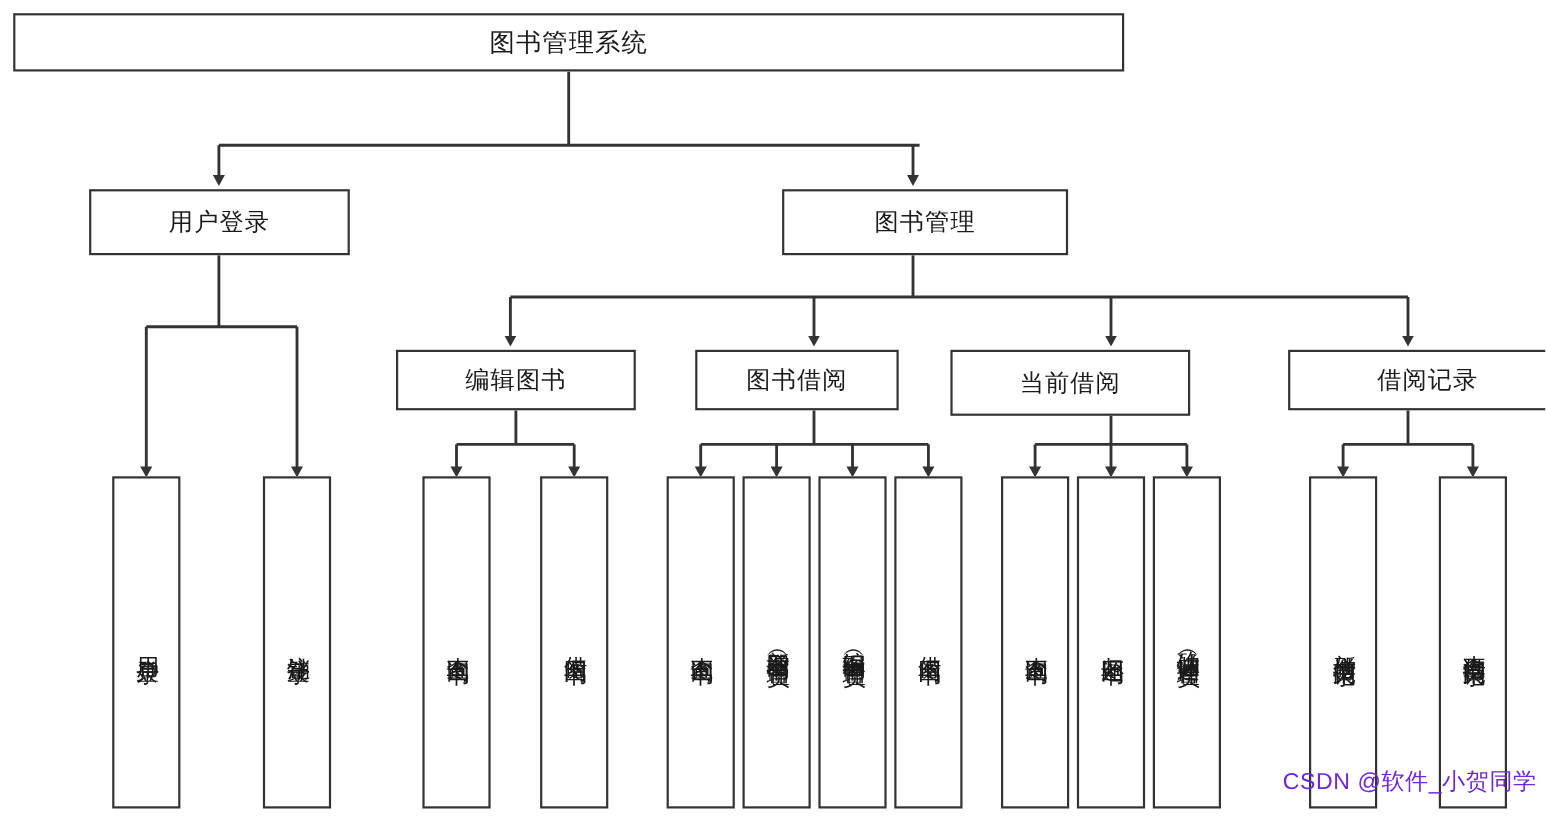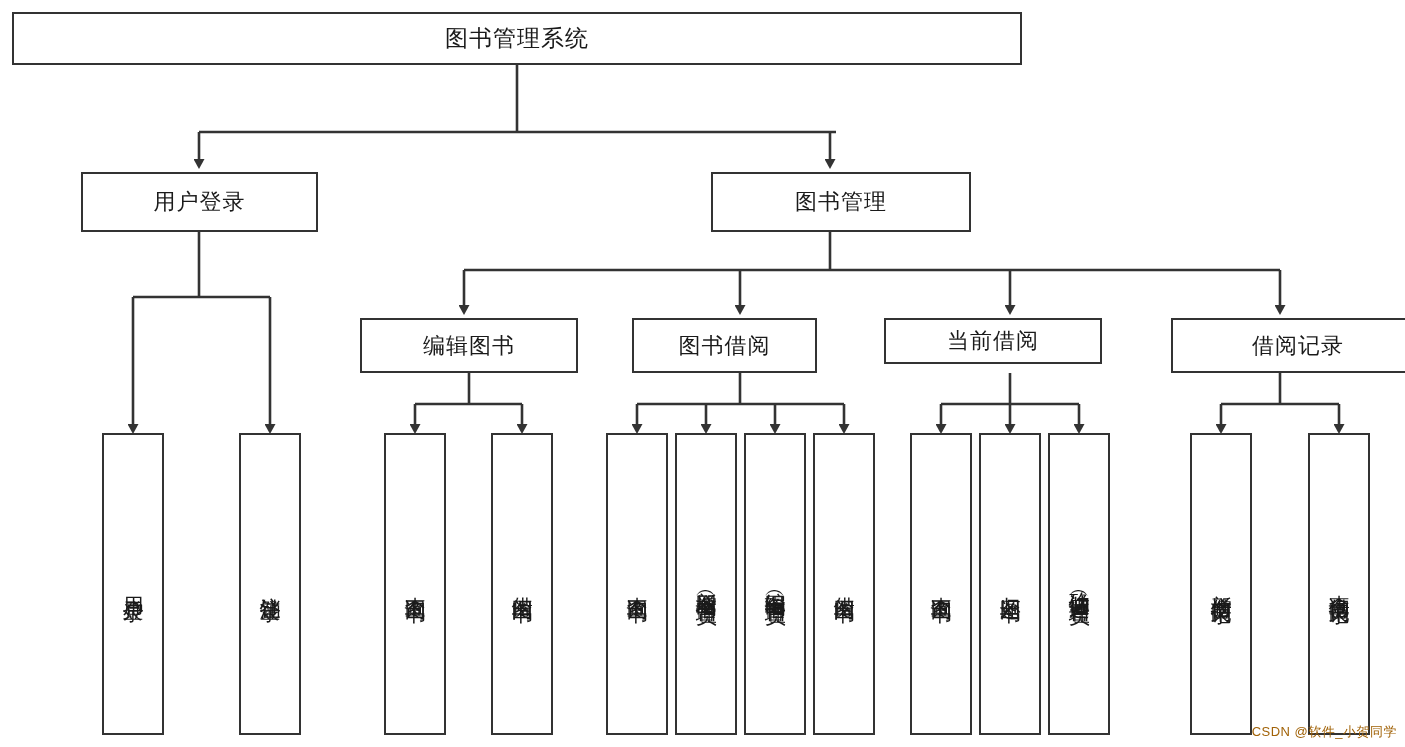--- a/index.html
+++ b/index.html
@@ -49,23 +49,23 @@
     text-orientation: upright;
     line-height: 1.08;
     white-space: nowrap;
   }
   .node.root {
     font-size: 23px;
   }
   #watermark {
     position: absolute;
     right: 8px;
-    bottom: 6px;
-    font-size: 13px;
-    color: #a16207;
+    bottom: 23px;
+    font-size: 21px;
+    color: #6d28d9;
     z-index: 5;
     white-space: nowrap;
     letter-spacing: 0.5px;
   }
 </style>
 </head>
 <body>
 
 <div id="canvas">
 
@@ -129,21 +129,21 @@
   <div class="node horiz" style="left:711px; top:172px; width:260px; height:60px;">
     <span>图书管理</span>
   </div>
 
   <div class="node horiz" style="left:360px; top:318px; width:218px; height:55px;">
     <span>编辑图书</span>
   </div>
   <div class="node horiz" style="left:632px; top:318px; width:185px; height:55px;">
     <span>图书借阅</span>
   </div>
-  <div class="node horiz" style="left:884px; top:318px; width:218px; height:46px;">
+  <div class="node horiz" style="left:864px; top:318px; width:218px; height:60px;">
     <span>当前借阅</span>
   </div>
   <div class="node horiz" style="left:1171px; top:318px; width:254px; height:55px;">
     <span>借阅记录</span>
   </div>
 
   <div class="node vert" style="left:102px; top:433px; width:62px; height:302px;">
     <span class="vtext">用户登录</span>
   </div>
   <div class="node vert" style="left:239px; top:433px; width:62px; height:302px;">

